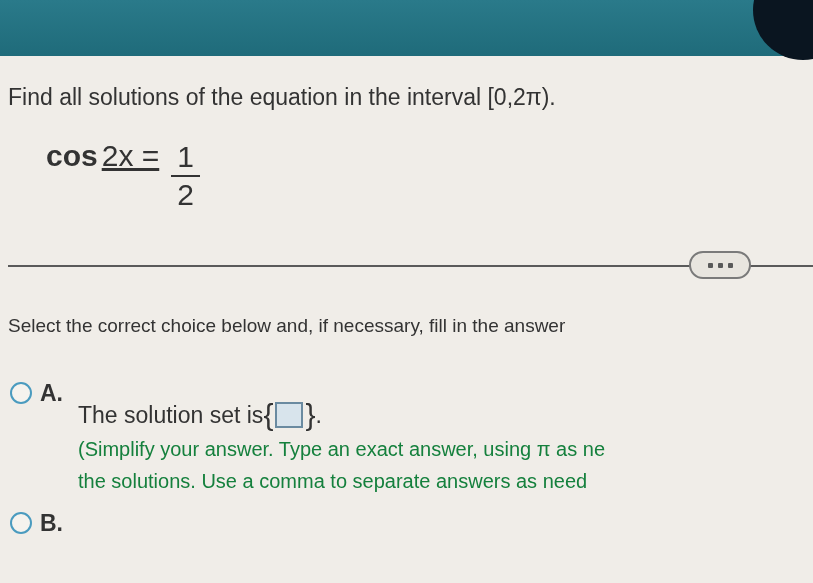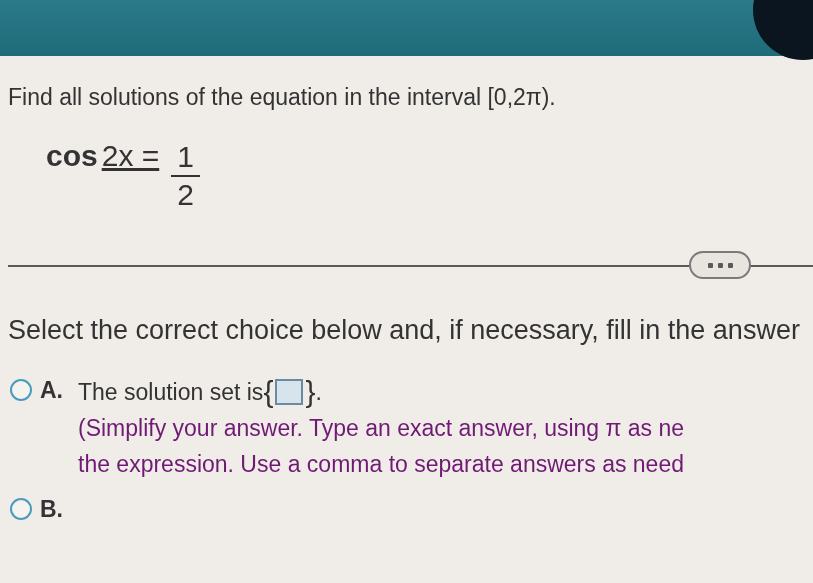--- a/index.html
+++ b/index.html
@@ -91,23 +91,23 @@
       gap: 5px;
       cursor: pointer;
     }
     .more-pill .dot {
       width: 5px;
       height: 5px;
       background: #5a5a5a;
       border-radius: 1px;
     }
     .instruction {
-      font-size: 27px;
-      color: #333;
-      margin-bottom: 30px;
+      font-size: 19px;
+      color: #333;
+      margin-bottom: 42px;
     }
     .choices {
       padding-left: 2px;
     }
     .choice {
       display: flex;
       align-items: flex-start;
       margin-bottom: 14px;
     }
     .radio {
@@ -126,42 +126,43 @@
       font-size: 23px;
       color: #333;
       margin-right: 12px;
       min-width: 26px;
       margin-top: 1px;
     }
     .choice-body {
       font-size: 23px;
       color: #333;
       line-height: 1.4;
+      margin-top: 20px;
     }
     .choice-body .line {
       display: flex;
       align-items: center;
       flex-wrap: wrap;
     }
     .brace {
       font-size: 30px;
       line-height: 1;
     }
     .input-box {
       display: inline-block;
       width: 28px;
       height: 26px;
       background: #d8e4ec;
       border: 2px solid #6a8aa0;
       margin: 0 2px;
       vertical-align: middle;
     }
     .choice-hint {
-      font-size: 23px;
-      color: #701a75;
+      font-size: 20px;
+      color: #15803d;
       line-height: 1.4;
       margin-top: 4px;
     }
     .corner-arc {
       position: absolute;
       top: -40px;
       right: -40px;
       width: 100px;
       height: 100px;
       background: #0a1520;
@@ -205,21 +206,21 @@
       <div class="choice-label">A.</div>
       <div class="choice-body">
         <div class="line">
           <span>The solution set is </span>
           <span class="brace">{</span>
           <span class="input-box"></span>
           <span class="brace">}</span>
           <span>.</span>
         </div>
         <div class="choice-hint">(Simplify your answer. Type an exact answer, using π as ne</div>
-        <div class="choice-hint">the expression. Use a comma to separate answers as need</div>
+        <div class="choice-hint">the solutions. Use a comma to separate answers as need</div>
       </div>
     </div>
 
     <div class="choice">
       <div class="radio"></div>
       <div class="choice-label">B.</div>
     </div>
 
   </div>
 </div>

